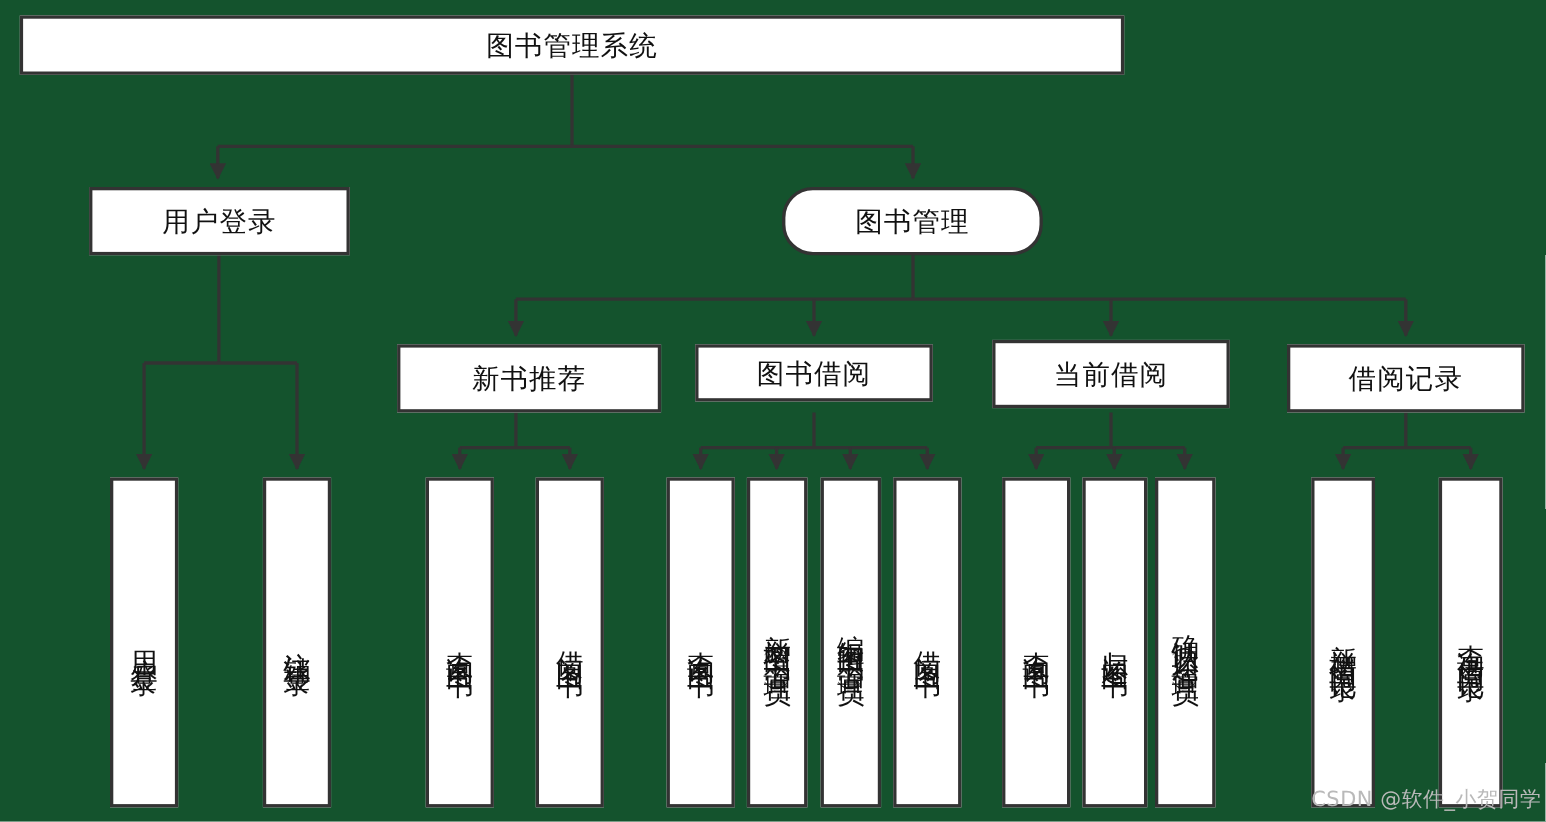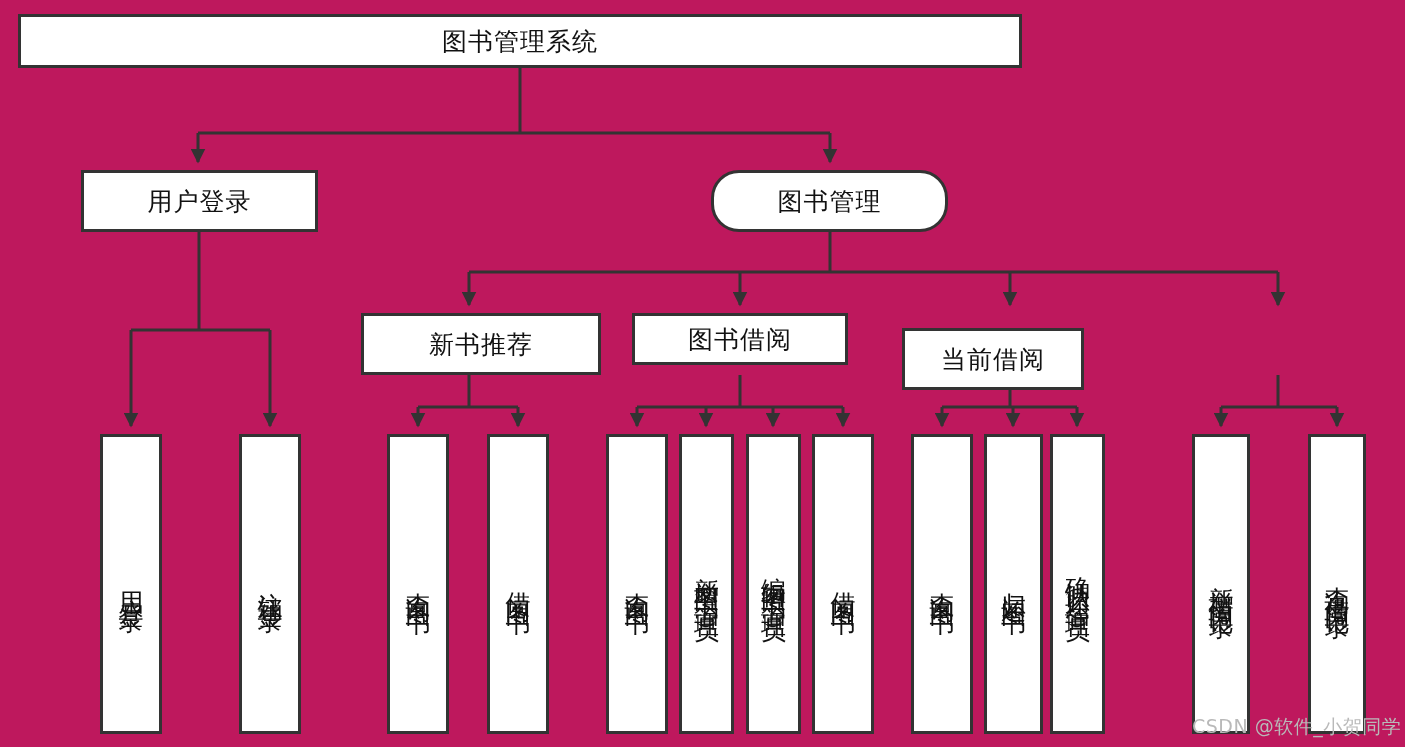--- a/index.html
+++ b/index.html
@@ -7,21 +7,21 @@
     padding: 0;
     background: #ffffff;
   }
   body {
     font-family: "DejaVu Sans", "Liberation Sans", sans-serif;
   }
   #canvas {
     position: relative;
     width: 1405px;
     height: 747px;
-    background: #be185d;
+    background: #14532d;
     overflow: hidden;
   }
   svg#wires {
     position: absolute;
     left: 0;
     top: 0;
     width: 1405px;
     height: 747px;
   }
   .node {
@@ -121,22 +121,25 @@
   <div class="node h" style="left:711px; top:170px; width:237px; height:62px;border-radius:28px;">
     <span>图书管理</span>
   </div>
 
   <div class="node h" style="left:361px; top:313px; width:240px; height:62px;">
     <span>新书推荐</span>
   </div>
   <div class="node h" style="left:632px; top:313px; width:216px; height:52px;">
     <span>图书借阅</span>
   </div>
-  <div class="node h" style="left:902px; top:328px; width:182px; height:62px;">
+  <div class="node h" style="left:902px; top:309px; width:216px; height:62px;">
     <span>当前借阅</span>
+  </div>
+  <div class="node h" style="left:1170px; top:313px; width:216px; height:62px;">
+    <span>借阅记录</span>
   </div>
 
   <div class="node v" style="left:100px; top:434px; width:62px; height:300px;">
     <span class="vtext">用户登录</span>
   </div>
   <div class="node v" style="left:239px; top:434px; width:62px; height:300px;">
     <span class="vtext">注销登录</span>
   </div>
 
   <div class="node v" style="left:387px; top:434px; width:62px; height:300px;">

